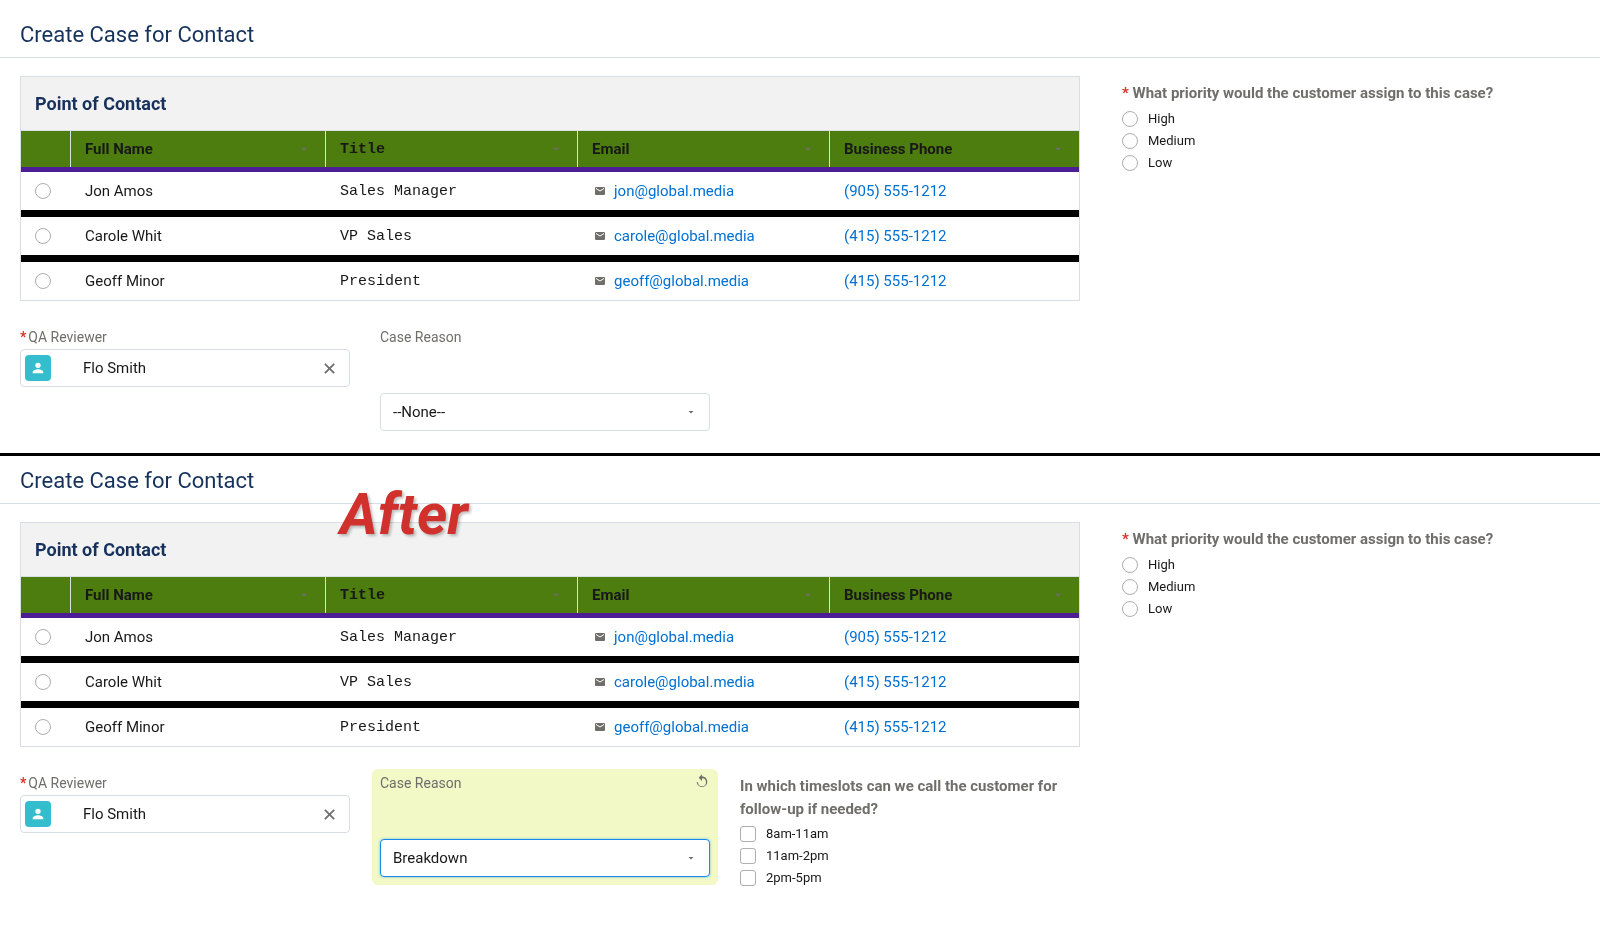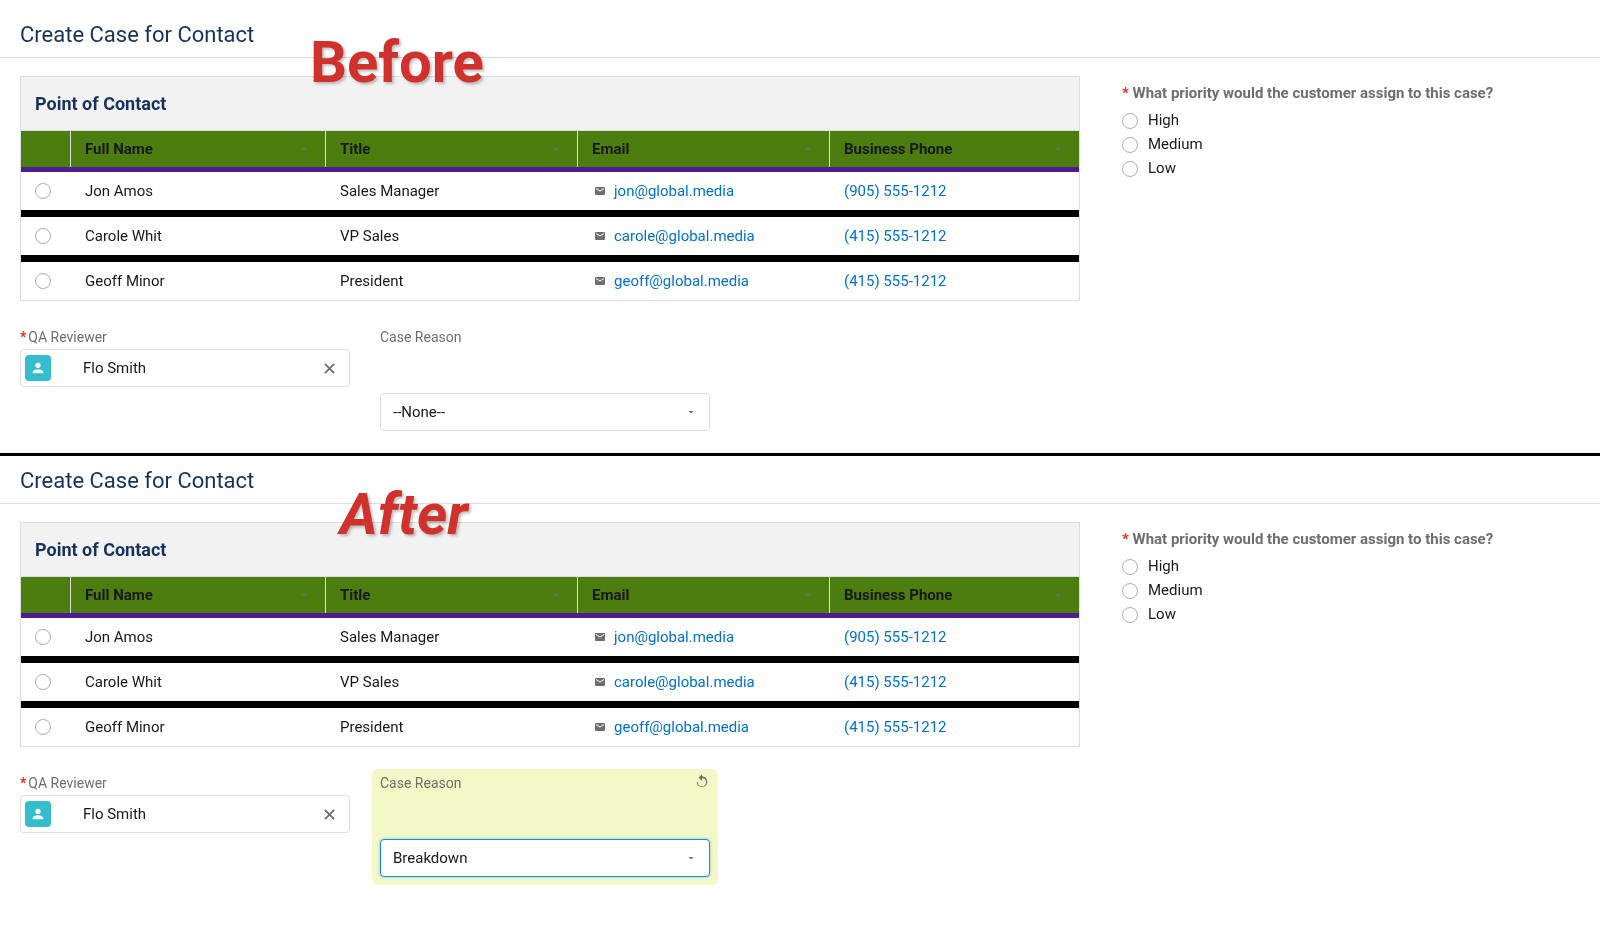--- a/index.html
+++ b/index.html
@@ -55,21 +55,21 @@
     justify-content: space-between;
     padding: 9px 14px;
     border-right: 1px solid #d8dde6;
     font-size: 15px;
     font-weight: 700;
     color: #181818;
   }
   .col-cell:last-child { border-right: none; justify-content: space-between; }
   .col-radio { width: 50px; flex: 0 0 50px; }
   .col-name  { width: 255px; flex: 0 0 255px; }
-  .col-title { width: 252px; flex: 0 0 252px; }
+  .col-title { width: 252px; flex: 0 0 252px; font-family: Liberation Mono, monospace; }
   .col-email { width: 252px; flex: 0 0 252px; }
   .col-phone { flex: 1; }
   .chev {
     width: 14px; height: 14px;
     display: inline-block;
     color: #706e6b;
   }
   .data-row {
     display: flex;
     border-bottom: 7px solid #000000;
@@ -173,24 +173,24 @@
     color: #706e6b;
   }
   .q-label {
     font-size: 15px;
     font-weight: 700;
     color: #706e6b;
     line-height: 1.5;
   }
   .radio-row, .check-row {
     display: flex;
-    align-items: flex-end;
+    align-items: flex-start;
     gap: 10px;
     margin-top: 6px;
-    font-size: 15px;
+    font-size: 13px;
     color: #181818;
   }
   .check-box {
     width: 16px; height: 16px;
     border: 1px solid #b0adab;
     border-radius: 3px;
     background: #fff;
   }
   .annot {
     position: absolute;
@@ -225,21 +225,20 @@
     <symbol id="undo" viewBox="0 0 24 24">
         <path fill="currentColor" d="M12 5V2L7 7l5 5V8a6 6 0 1 1-6 6H4a8 8 0 1 0 8-9z"></path>
       </symbol>
     <symbol id="caret" viewBox="0 0 24 24">
         <path fill="currentColor" d="M7 10l5 5 5-5z"></path>
       </symbol>
   </defs>
 </svg>
 
 <div class="section-rel">
-  <div class="annot" style="left:290px; top:6px;">Before</div>
 
   <div class="page-title">Create Case for Contact</div>
   <hr class="hr-under">
 
   <div class="panel-wrap">
     <div class="table-section">
       <div class="table-card">
         <div class="tc-header">Point of Contact</div>
 
         <div class="col-row">
@@ -495,20 +494,35 @@
             <span>Case Reason</span>
           </div>
           <div class="select-box focused">
             <span>Breakdown</span>
             <svg class="select-caret">
                 <use href="#caret"></use>
               </svg>
           </div>
         </div>
 
+        <div style="flex:1">
+          <div class="q-label" style="font-weight:700">In which timeslots can we call the customer for follow-up if needed?</div>
+          <div class="check-row">
+              <div class="check-box"></div>
+              <span>8am-11am</span>
+            </div>
+          <div class="check-row">
+              <div class="check-box"></div>
+              <span>11am-2pm</span>
+            </div>
+          <div class="check-row">
+              <div class="check-box"></div>
+              <span>2pm-5pm</span>
+            </div>
+        </div>
       </div>
     </div>
 
     <div class="side-section">
       <div class="q-label">
         <span class="required-star">*</span>
         <span>What priority would the customer assign to this case?</span>
       </div>
       <div class="radio-row">
           <div class="radio-circle"></div>

